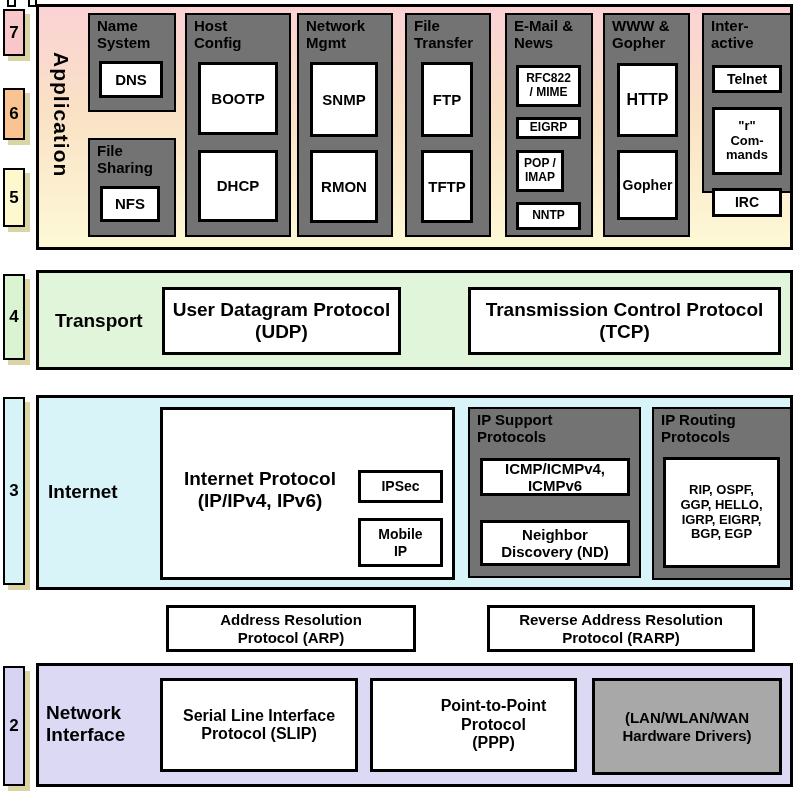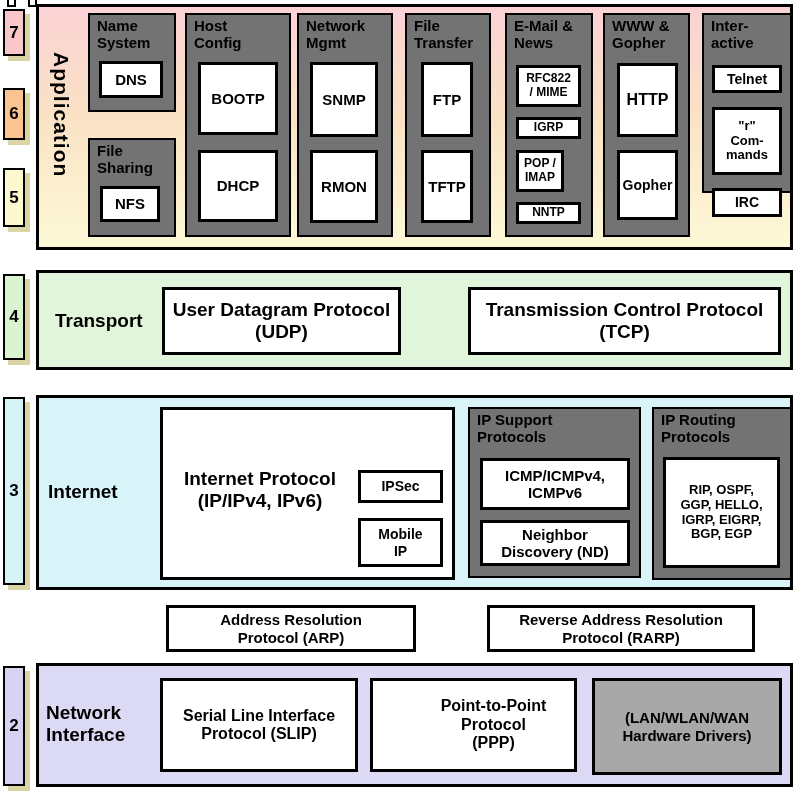--- a/index.html
+++ b/index.html
@@ -85,24 +85,24 @@
 Transfer</div>
     <div class="pbox fs15" style="left:14px; top:47px;  width:52px; height:75px;">FTP</div>
     <div class="pbox fs15" style="left:14px; top:135px; width:52px; height:73px;">TFTP</div>
   </div>
 
   <div class="group" style="left:505px; top:13px; width:88px; height:224px;">
     <div class="ghead">E-Mail &amp;
 News</div>
     <div class="pbox fs12" style="left:9px; top:50px;  width:65px; height:42px;">RFC822
 / MIME</div>
-    <div class="pbox fs12" style="left:9px; top:102px; width:65px; height:22px;">IGRP</div>
+    <div class="pbox fs12" style="left:9px; top:102px; width:65px; height:22px;">EIGRP</div>
     <div class="pbox fs12" style="left:9px; top:135px; width:48px; height:42px;">POP /
 IMAP</div>
-    <div class="pbox fs12" style="left:9px; top:187px; width:65px; height:22px;">NNTP</div>
+    <div class="pbox fs12" style="left:9px; top:187px; width:65px; height:28px;">NNTP</div>
   </div>
 
   <div class="group" style="left:603px; top:13px; width:87px; height:224px;">
     <div class="ghead">WWW &amp;
 Gopher</div>
     <div class="pbox fs16" style="left:12px; top:48px;  width:61px; height:74px;">HTTP</div>
     <div class="pbox fs14" style="left:12px; top:135px; width:61px; height:70px;">Gopher</div>
   </div>
 
   <div class="group" style="left:702px; top:13px; width:90px; height:180px;">
@@ -127,21 +127,21 @@
     <div class="label fs19" style="left:2px; top:58px; width:190px; text-align:center;">Internet Protocol
 (IP/IPv4, IPv6)</div>
     <div class="pbox fs14" style="left:195px; top:60px;  width:85px; height:33px;">IPSec</div>
     <div class="pbox fs14" style="left:195px; top:108px; width:85px; height:49px;">Mobile
 IP</div>
   </div>
 
   <div class="group" style="left:468px; top:407px; width:173px; height:171px;">
     <div class="ghead">IP Support
 Protocols</div>
-    <div class="pbox fs15" style="left:10px; top:49px;  width:150px; height:52px;">ICMP/ICMPv4,
+    <div class="pbox fs15" style="left:10px; top:49px;  width:150px; height:38px;">ICMP/ICMPv4,
 ICMPv6</div>
     <div class="pbox fs15" style="left:10px; top:111px; width:150px; height:46px;">Neighbor
 Discovery (ND)</div>
   </div>
 
   <div class="group" style="left:652px; top:407px; width:140px; height:173px;">
     <div class="ghead">IP Routing
 Protocols</div>
     <div class="pbox fs13" style="left:9px; top:48px; width:117px; height:111px;">RIP, OSPF,
 GGP, HELLO,

